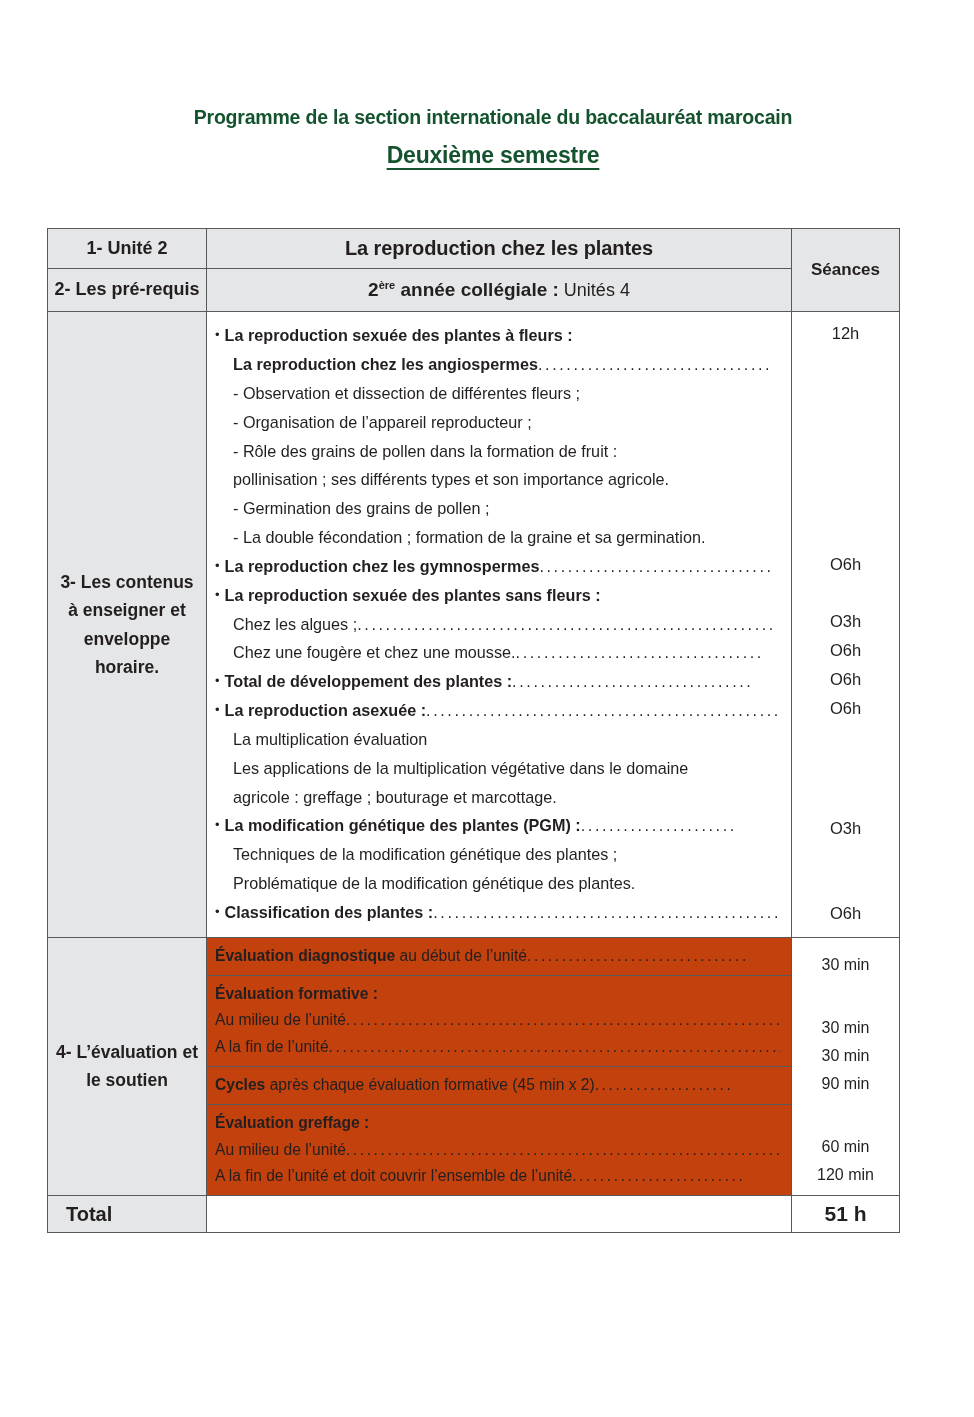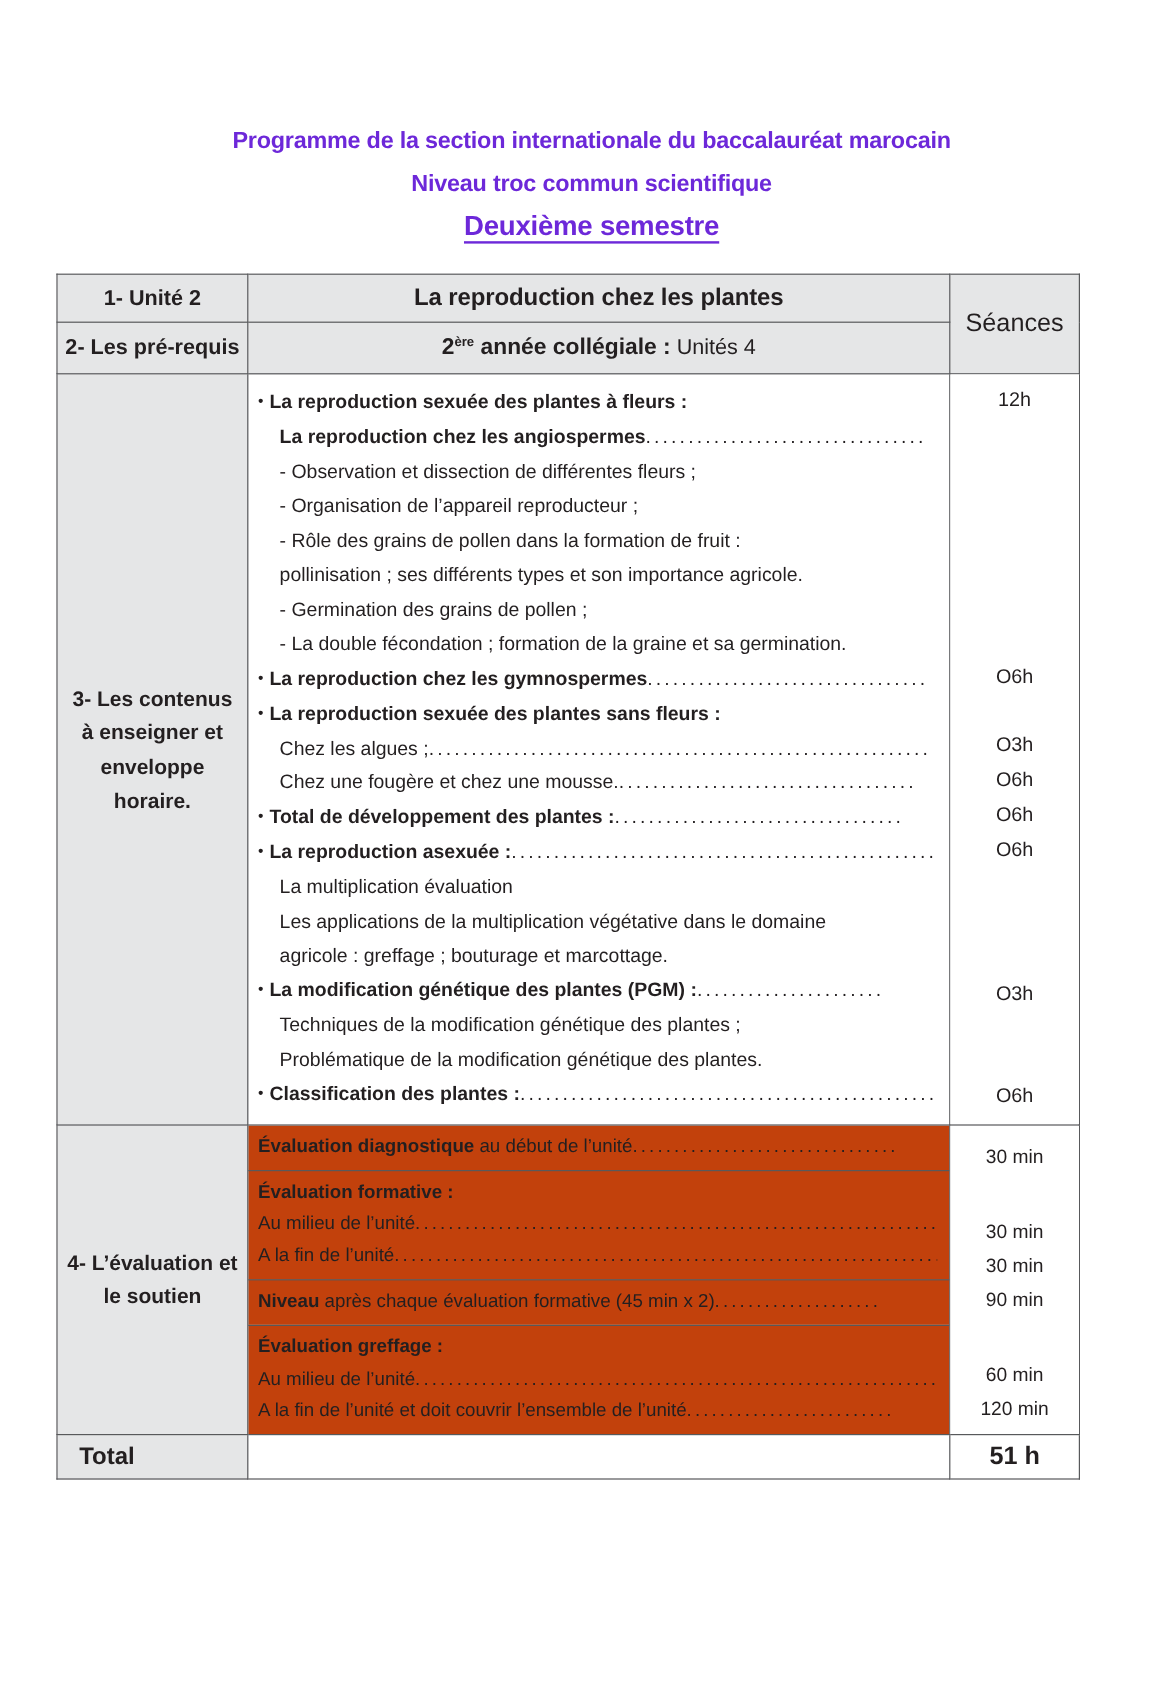--- a/index.html
+++ b/index.html
@@ -26,21 +26,21 @@
   .titles {
     padding-top: 108px;
     text-align: center;
   }
   .title-line {
     font-weight: bold;
     font-size: 19.5px;
     letter-spacing: -0.2px;
     line-height: 1.0;
     margin-bottom: 16px;
-    color: #6d28d9;
+    color: #14532d;
     padding-left: 12px;
   }
   .title-line.t2 { margin-bottom: 14px; }
   .title-line.t3 {
     text-decoration: underline;
     text-underline-offset: 5px;
     text-decoration-thickness: 2px;
     font-size: 23px;
     margin-bottom: 0;
   }
@@ -91,22 +91,22 @@
   }
   .hdr-prereq b { font-weight: bold; }
   .hdr-prereq .sup {
     font-size: 11px;
     vertical-align: super;
     font-weight: bold;
   }
   .hdr-prereq .reg { font-weight: normal; font-size: 18px; }
   .hdr-seances {
     text-align: center;
-    font-weight: normal;
-    font-size: 21px;
+    font-weight: bold;
+    font-size: 17px;
   }
 
   
   .side-label {
     text-align: center;
     font-weight: bold;
     font-size: 17.5px;
     line-height: 1.62;
     padding: 6px 8px !important;
   }
@@ -191,21 +191,20 @@
   }
   .total-blank { background: #ffffff; }
 </style>
 </head>
 <body>
 
 <div class="page">
 
   <div class="titles">
     <div class="title-line t1">Programme de la section internationale du baccalauréat marocain</div>
-    <div class="title-line t2">Niveau troc commun scientifique</div>
     <div class="title-line t3">Deuxième semestre</div>
   </div>
 
   <div class="tbl-wrap">
     <table class="sheet">
       <colgroup>
         <col class="c-left">
           <col class="c-mid">
           <col class="c-right">
       </colgroup>
@@ -273,21 +272,21 @@
                   </tr>
                   <tr>
                     <td>
                       <span class="ln"><span class="b">Évaluation formative :</span></span>
                       <span class="ln"><span>Au milieu de l’unité</span><span class="leader">....................................................................</span></span>
                       <span class="ln"><span>A la fin de l’unité</span><span class="leader">......................................................................</span></span>
                     </td>
                   </tr>
                   <tr>
                     <td>
-                      <span class="ln"><span class="b">Niveau</span><span> après chaque évaluation formative (45 min x 2)</span><span class="leader">....................</span></span>
+                      <span class="ln"><span class="b">Cycles</span><span> après chaque évaluation formative (45 min x 2)</span><span class="leader">....................</span></span>
                     </td>
                   </tr>
                   <tr>
                     <td>
                       <span class="ln"><span class="b">Évaluation greffage :</span></span>
                       <span class="ln"><span>Au milieu de l’unité</span><span class="leader">....................................................................</span></span>
                       <span class="ln"><span>A la fin de l’unité et doit couvrir l’ensemble de l’unité</span><span class="leader">.........................</span></span>
                     </td>
                   </tr>
                 </tbody>

